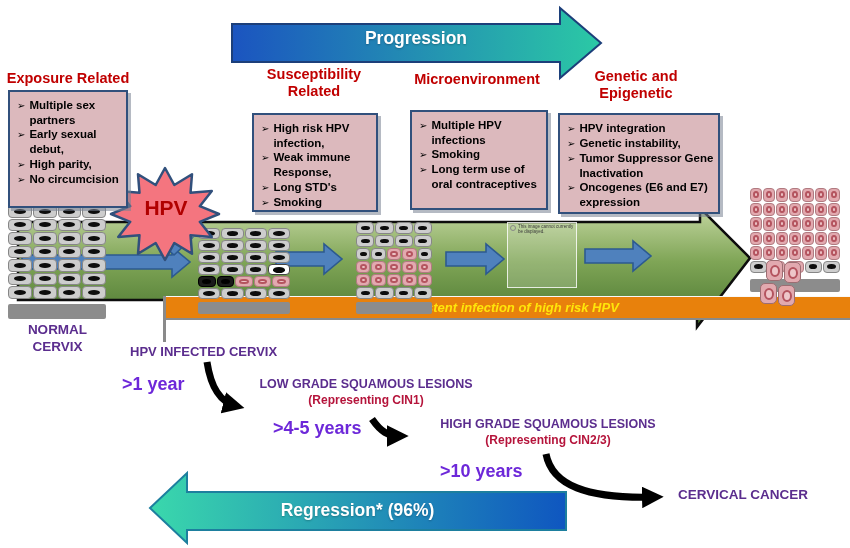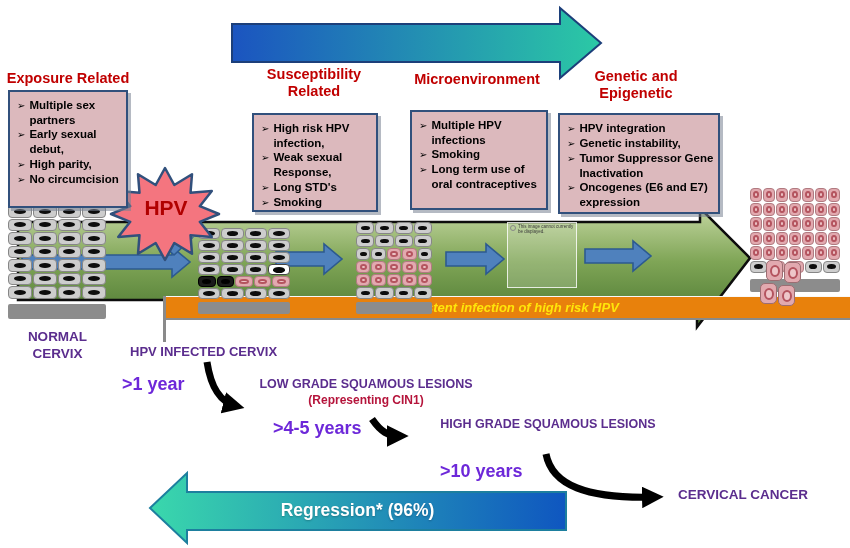--- a/index.html
+++ b/index.html
@@ -95,20 +95,21 @@
 
   <svg class="abs" style="left:225px; top:5px; z-index:1;" width="382" height="76" viewBox="0 0 382 76">
     <defs>
       <linearGradient id="gradProg" x1="0" y1="0" x2="1" y2="0">
         <stop offset="0" stop-color="#1b54c0"></stop>
           <stop offset="1" stop-color="#2bc9a5"></stop>
       </linearGradient>
     </defs>
     <polygon points="7,19 335,19 335,3 376,38 335,73 335,57 7,57" fill="url(#gradProg)" stroke="#1c3f7a" stroke-width="2"></polygon>
   </svg>
+  <div class="abs arrow-label" style="left:225px; top:28px; width:382px; font-size:17.5px;">Progression</div>
 
   <div class="abs col-heading" style="left:2px;  top:70px; width:132px;">Exposure Related</div>
   <div class="abs col-heading" style="left:402px; top:71px; width:150px;">Microenvironment</div>
   <div class="abs col-heading" style="left:258px; top:66px; width:112px;">Susceptibility Related</div>
   <div class="abs col-heading" style="left:576px; top:68px; width:120px;">Genetic and Epigenetic</div>
 
   <div class="abs factor-box" style="left:8px; top:90px; width:120px; height:118px;">
     <ul>
       <li>
           <span class="blt">➢</span>
@@ -130,21 +131,21 @@
   </div>
 
   <div class="abs factor-box" style="left:252px; top:113px; width:126px; height:99px; font-size:11.5px;">
     <ul>
       <li>
           <span class="blt">➢</span>
           <span>High risk HPV infection,</span>
         </li>
       <li>
           <span class="blt">➢</span>
-          <span>Weak sexual Response,</span>
+          <span>Weak immune Response,</span>
         </li>
       <li>
           <span class="blt">➢</span>
           <span>Long STD's</span>
         </li>
       <li>
           <span class="blt">➢</span>
           <span>Smoking</span>
         </li>
     </ul>
@@ -664,29 +665,30 @@
   <div class="abs invading-cell" style="left:784px; top:262px;">
       <span class="nuc"></span>
     </div>
   <div class="abs invading-cell" style="left:760px; top:283px;">
       <span class="nuc"></span>
     </div>
   <div class="abs invading-cell" style="left:778px; top:285px;">
       <span class="nuc"></span>
     </div>
 
-  <div class="abs stage-label center" style="left:5px; top:322px; width:105px; font-size:13.5px; line-height:1.25;margin-top:7px;">NORMAL CERVIX</div>
+  <div class="abs stage-label center" style="left:5px; top:322px; width:105px; font-size:13.5px; line-height:1.25;">NORMAL CERVIX</div>
   <div class="abs stage-label" style="left:130px; top:344px; width:200px; font-size:13px;">HPV INFECTED CERVIX</div>
   <div class="abs time-label" style="left:122px; top:374px;">&gt;1 year</div>
 
   <div class="abs stage-label center" style="left:255px; top:377px; width:222px; font-size:12.5px;">LOW GRADE SQUAMOUS LESIONS</div>
   <div class="abs stage-sub center" style="left:255px; top:393px; width:222px; font-size:12px;">(Representing CIN1)</div>
   <div class="abs time-label" style="left:273px; top:418px;">&gt;4-5 years</div>
 
   <div class="abs stage-label center" style="left:426px; top:417px; width:244px; font-size:12.5px;">HIGH GRADE SQUAMOUS LESIONS</div>
+  <div class="abs stage-sub center" style="left:426px; top:433px; width:244px; font-size:12px;">(Representing CIN2/3)</div>
   <div class="abs time-label" style="left:440px; top:461px;">&gt;10 years</div>
 
   <div class="abs stage-label" style="left:678px; top:487px; width:160px; font-size:13.5px;">CERVICAL CANCER</div>
 
   <svg class="abs" id="flow-arrows" style="left:0; top:0;" width="850" height="548" viewBox="0 0 850 548">
     <defs>
       <marker id="ah" viewBox="0 0 10 10" refX="6" refY="5" markerWidth="3.1" markerHeight="3.1" orient="auto">
         <path d="M0,0 L10,5 L0,10 z" fill="#000"></path>
       </marker>
     </defs>

